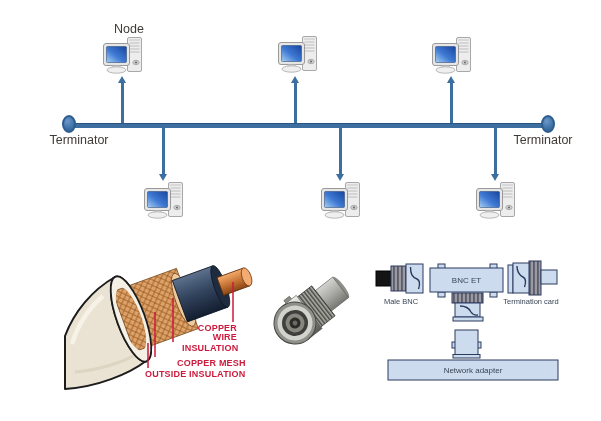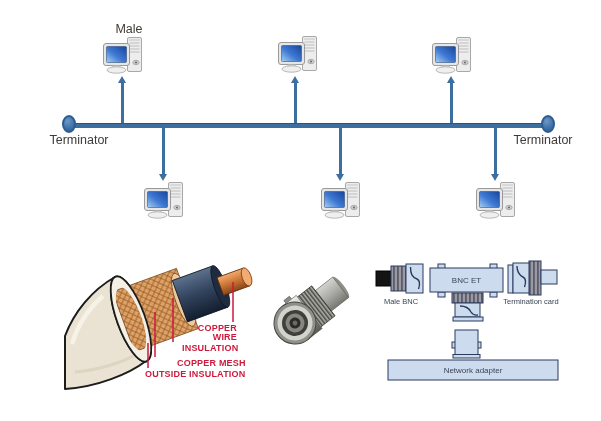--- a/index.html
+++ b/index.html
@@ -45,21 +45,21 @@
         <ellipse cx="36" cy="26.5" rx="3.2" ry="2.2" fill="#cfcfcf" stroke="#9a9a9a" stroke-width="0.7"></ellipse>
         <circle cx="36" cy="26.5" r="1.1" fill="#6f6f6f"></circle>
         <rect x="3.5" y="7.5" width="26" height="22" rx="2.5" fill="#e6e6e6" stroke="#9a9a9a"></rect>
         <rect x="6.5" y="10.5" width="20" height="16" rx="1" fill="url(#scrg)" stroke="#35507a" stroke-width="0.6"></rect>
         <rect x="13" y="29.5" width="7" height="3" fill="#dcdcdc" stroke="#ababab" stroke-width="0.6"></rect>
         <ellipse cx="16.5" cy="34" rx="9.5" ry="3.2" fill="#efefef" stroke="#a8a8a8" stroke-width="0.8"></ellipse>
       </symbol>
     </defs>
   </svg>
 
-  <div class="abs lbl" style="left:100px;top:22px;width:58px;">Male</div>
+  <div class="abs lbl" style="left:100px;top:22px;width:58px;">Node</div>
 
   <div class="abs bus" style="left:69px;top:123px;width:479px;height:4px;"></div>
 
   <div class="abs term-dot" style="left:62px;top:115px;"></div>
   <div class="abs term-dot" style="left:541px;top:115px;"></div>
 
   <div class="abs lbl" style="left:39px;top:133px;width:80px;">Terminator</div>
   <div class="abs lbl" style="left:503px;top:133px;width:80px;">Terminator</div>
 
   <div class="abs" style="left:100px;top:36px;"><svg class="pc">

